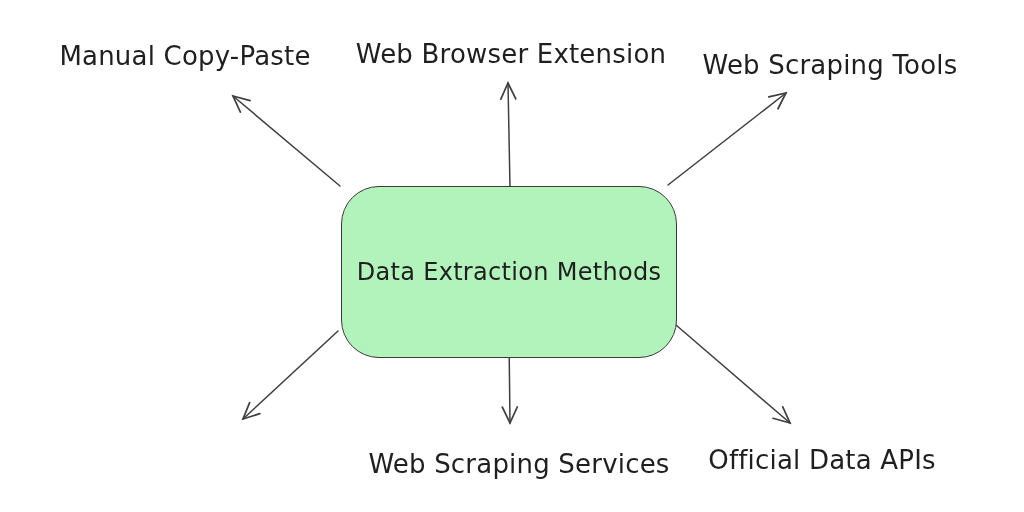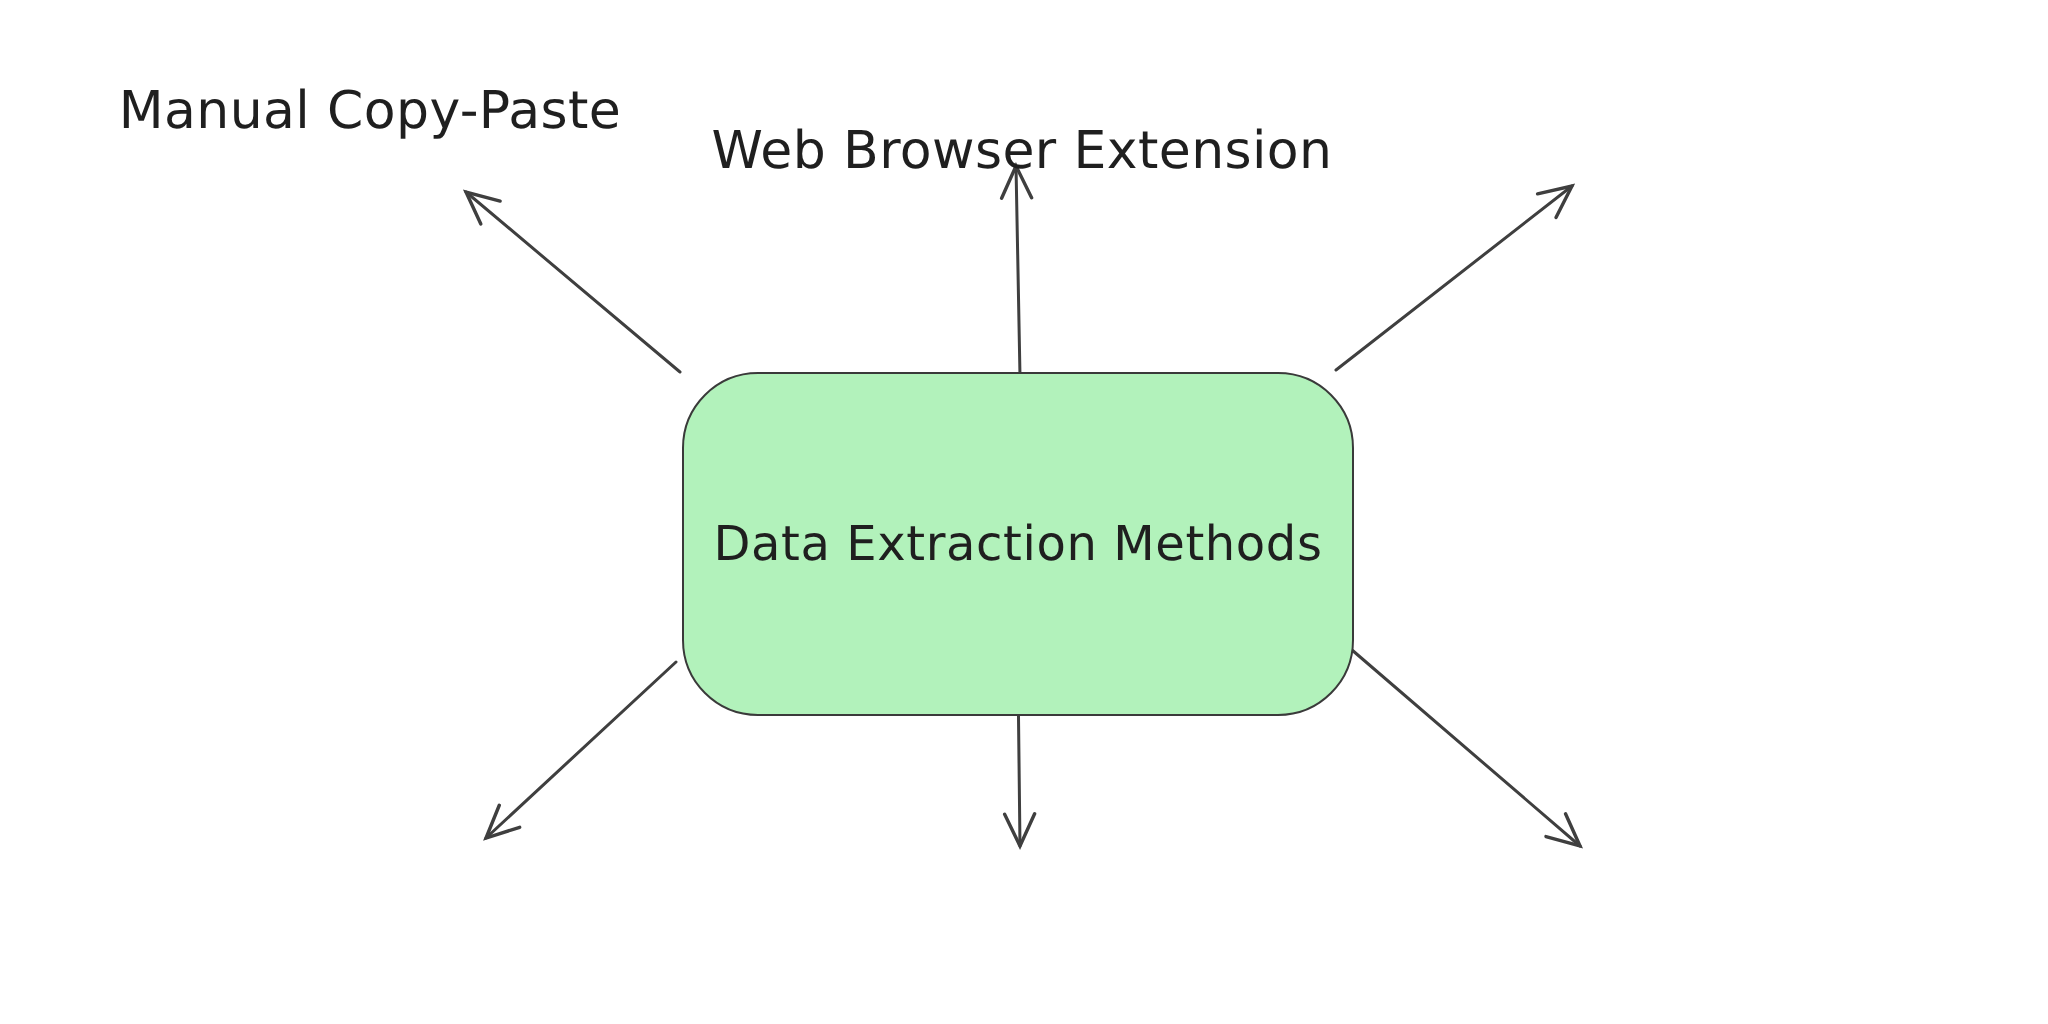--- a/index.html
+++ b/index.html
@@ -54,21 +54,21 @@
     white-space: nowrap;
   }
   .node-label {
     position: absolute;
     transform: translate(-50%, -50%);
     white-space: nowrap;
     font-size: 26px;
     letter-spacing: 0.2px;
   }
   .pos-top-left      { left: 185px; top: 56px; text-align: center;  }
-  .pos-top-center    { left: 511px; top: 54px; margin-top: 22px;  }
+  .pos-top-center    { left: 511px; top: 54px;  }
   .pos-top-right     { left: 830px; top: 65px;  }
   .pos-bottom-left   { left: 180px; top: 463px; }
   .pos-bottom-center { left: 519px; top: 464px; }
   .pos-bottom-right  { left: 822px; top: 460px; }
 </style>
 </head>
 <body>
 
 <div class="stage">
 
@@ -87,17 +87,20 @@
   </svg>
 
   <div class="center-node">
     <span class="center-node-label">Data Extraction Methods</span>
   </div>
 
   <div class="node-label pos-top-left">Manual Copy-Paste</div>
 
   <div class="node-label pos-top-center">Web Browser Extension</div>
 
+  <div class="node-label pos-top-right">Web Scraping Tools</div>
 
 
+  <div class="node-label pos-bottom-center">Web Scraping Services</div>
 
+  <div class="node-label pos-bottom-right">Official Data APIs</div>
 
 </div>
 
 </body></html>

